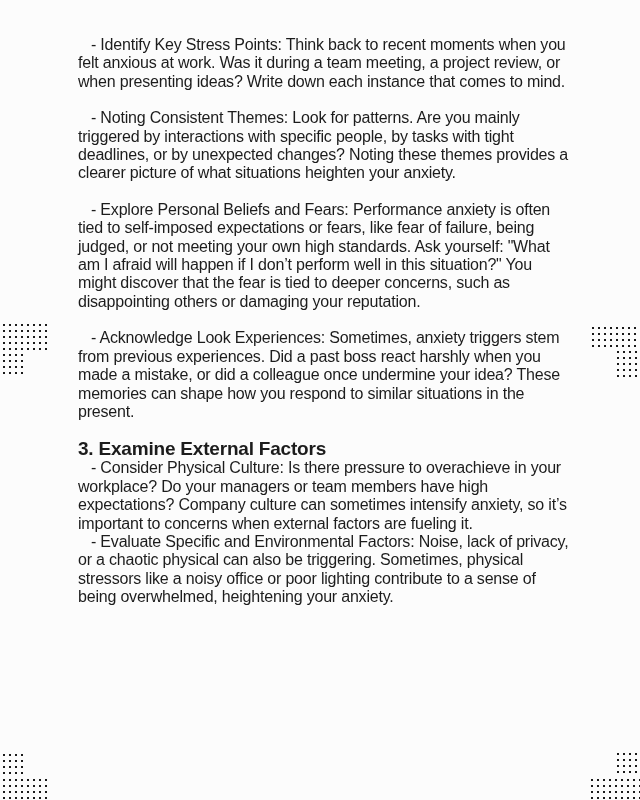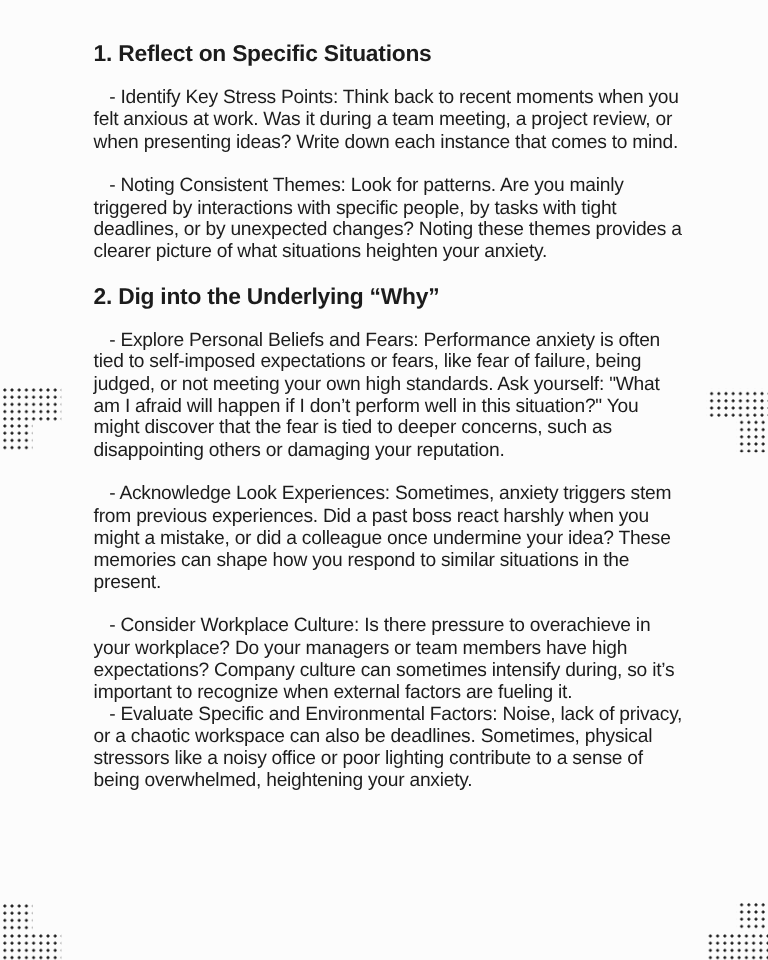--- a/index.html
+++ b/index.html
@@ -68,34 +68,33 @@
   .dots-br .b { width: 52px; height: 24px; }
 
   .dots-ml { top: 321px; }
 </style>
 </head>
 <body>
 
 <main class="page">
 
   <section>
-    <h2 class="heading">1. Reflect on Specific Situations</h2>
     <p class="item"><strong>- Identify Key Stress Points:</strong> <span>Think back to recent moments when you felt anxious at work. Was it during a team meeting, a project review, or when presenting ideas? Write down each instance that comes to mind.</span></p>
     <p class="item"><strong>- Noting Consistent Themes:</strong> <span>Look for patterns. Are you mainly triggered by interactions with specific people, by tasks with tight deadlines, or by unexpected changes? Noting these themes provides a clearer picture of what situations heighten your anxiety.</span></p>
   </section>
 
   <section>
-    <h2 class="heading">2. Dig into the Underlying “Why”</h2>
     <p class="item"><strong>- Explore Personal Beliefs and Fears:</strong> <span>Performance anxiety is often tied to self-imposed expectations or fears, like fear of failure, being judged, or not meeting your own high standards. Ask yourself: "What am I afraid will happen if I don’t perform well in this situation?" You might discover that the fear is tied to deeper concerns, such as disappointing others or damaging your reputation.</span></p>
-    <p class="item"><strong>- Acknowledge Look Experiences:</strong> <span>Sometimes, anxiety triggers stem from previous experiences. Did a past boss react harshly when you might a mistake, or did a colleague once undermine your idea? These memories can shape how you respond to similar situations in the present.</span></p>
+    <p class="item"><strong>- Acknowledge Look Experiences:</strong> <span>Sometimes, anxiety triggers stem from previous experiences. Did a past boss react harshly when you made a mistake, or did a colleague once undermine your idea? These memories can shape how you respond to similar situations in the present.</span></p>
   </section>
 
   <section class="tight">
-    <p class="item"><strong>- Consider Workplace Culture:</strong> <span>Is there pressure to overachieve in your workplace? Do your managers or team members have high expectations? Company culture can sometimes intensify during, so it’s important to recognize when external factors are fueling it.</span></p>
-    <p class="item"><strong>- Evaluate Specific and Environmental Factors:</strong> <span>Noise, lack of privacy, or a chaotic workspace can also be deadlines. Sometimes, physical stressors like a noisy office or poor lighting contribute to a sense of being overwhelmed, heightening your anxiety.</span></p>
+    <h2 class="heading">3. Examine External Factors</h2>
+    <p class="item"><strong>- Consider Physical Culture:</strong> <span>Is there pressure to overachieve in your workplace? Do your managers or team members have high expectations? Company culture can sometimes intensify anxiety, so it’s important to concerns when external factors are fueling it.</span></p>
+    <p class="item"><strong>- Evaluate Specific and Environmental Factors:</strong> <span>Noise, lack of privacy, or a chaotic physical can also be triggering. Sometimes, physical stressors like a noisy office or poor lighting contribute to a sense of being overwhelmed, heightening your anxiety.</span></p>
   </section>
 
 </main>
 
 <div class="dots dots-ml">
   <div class="dotgrid a"></div>
   <div class="dotgrid b"></div>
 </div>
 
 <div class="dots dots-mr">

